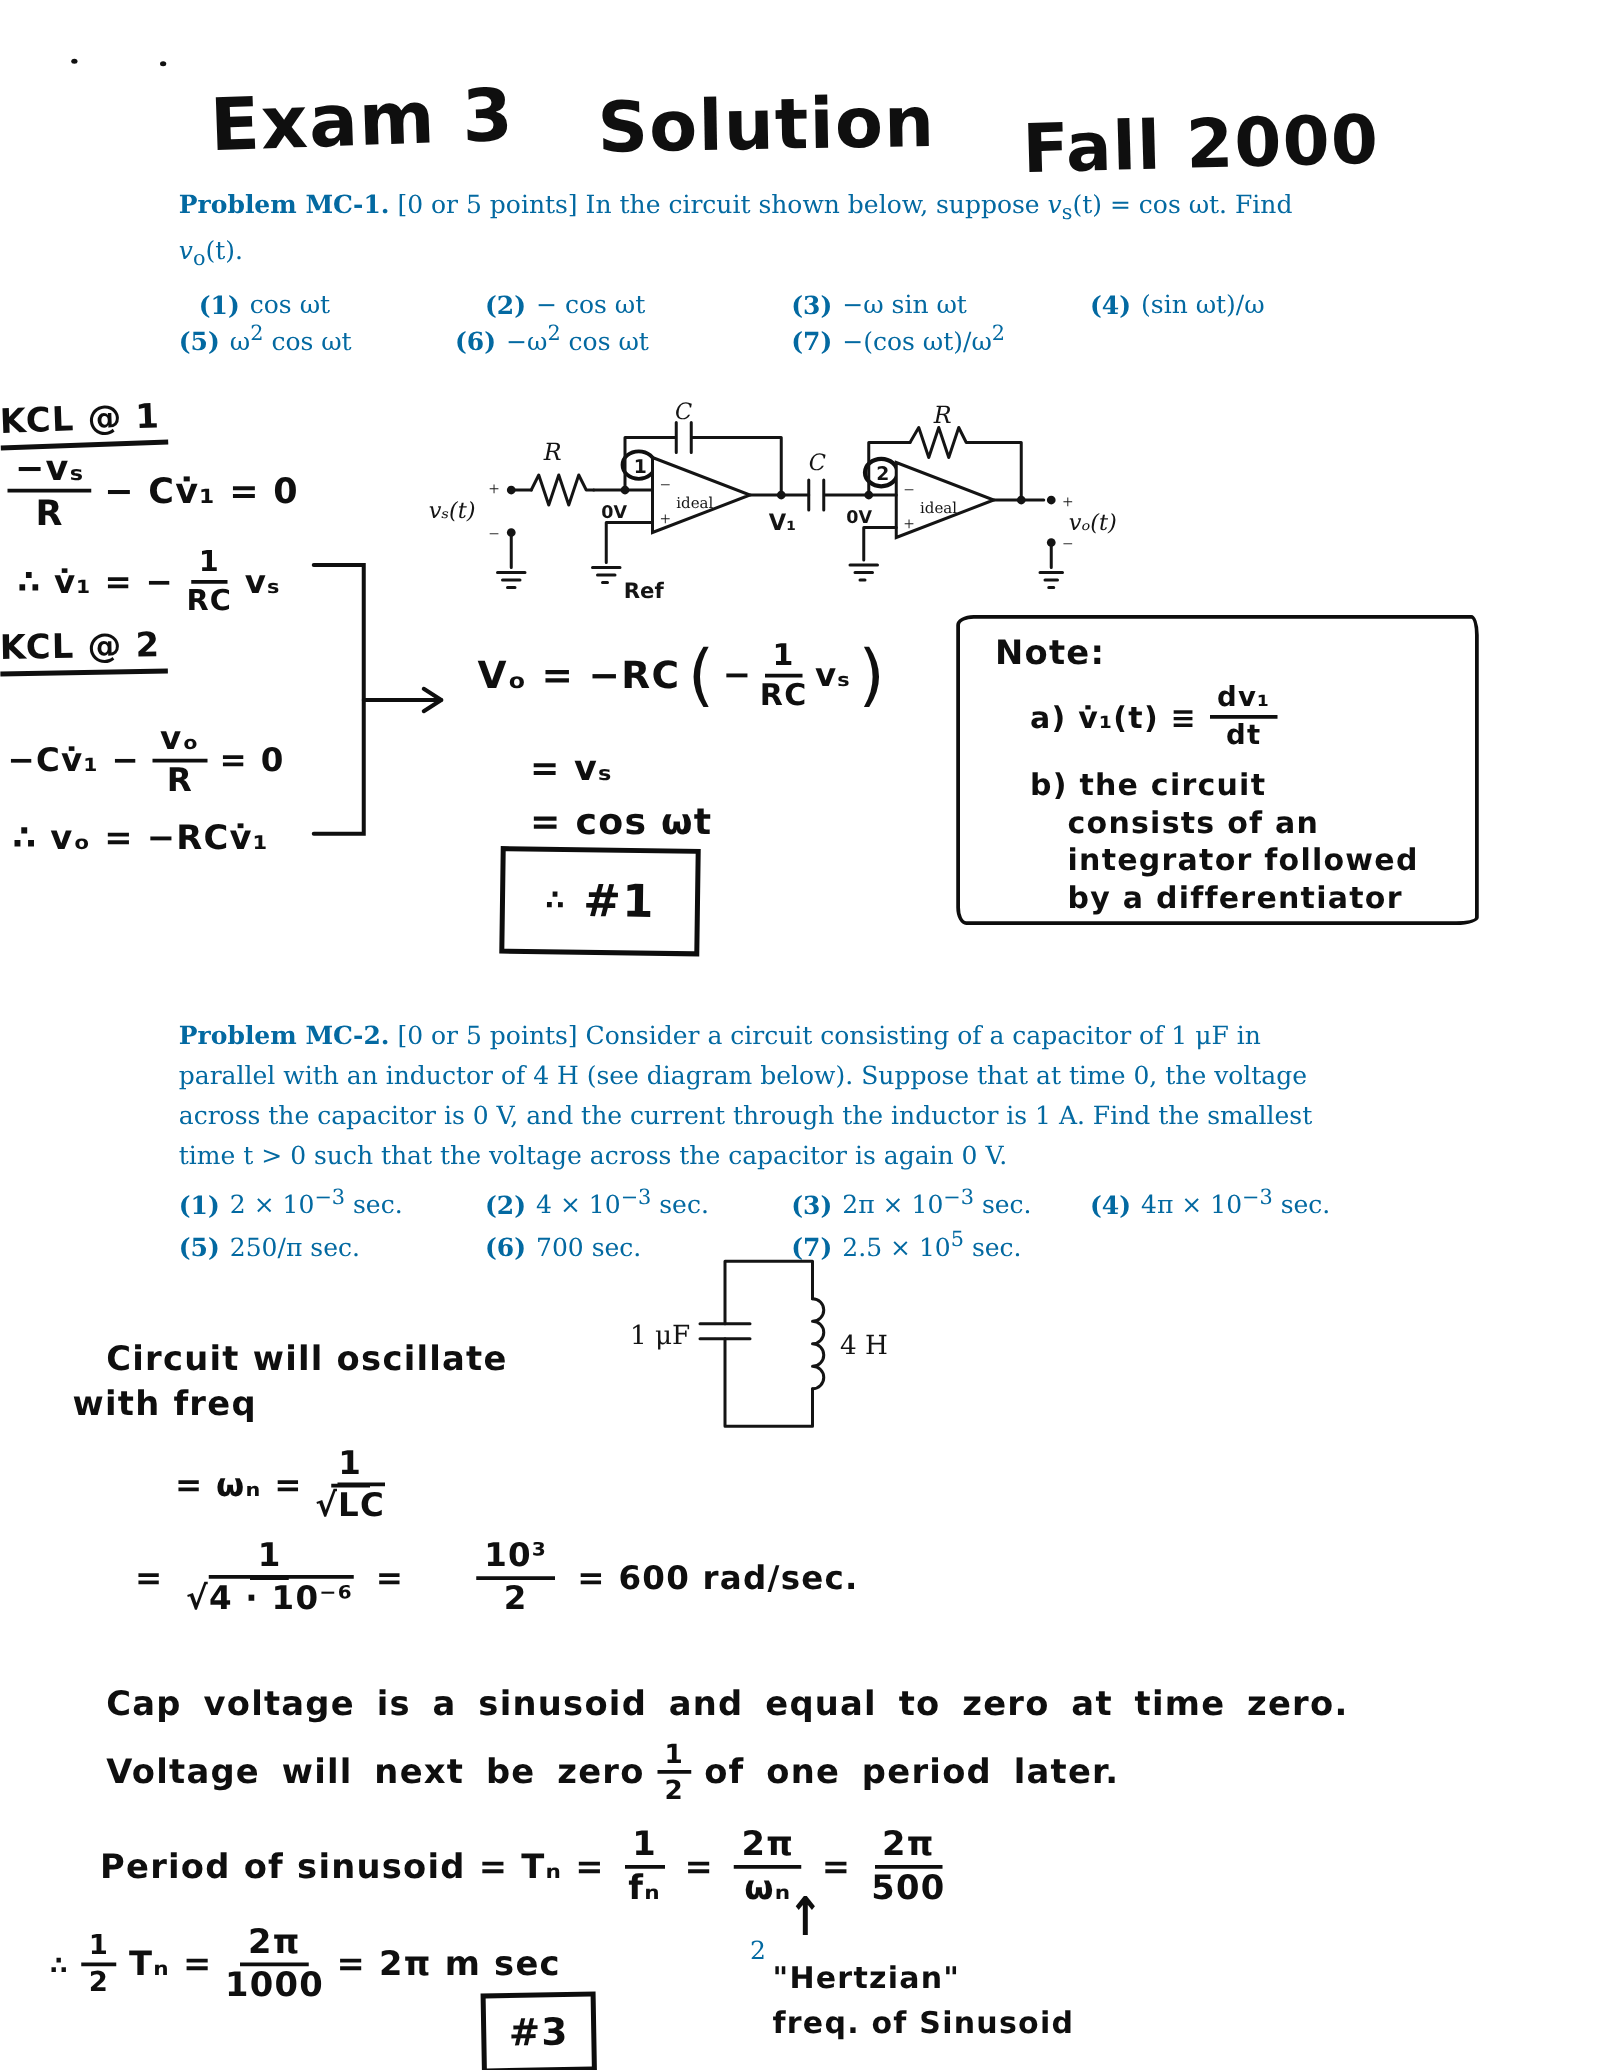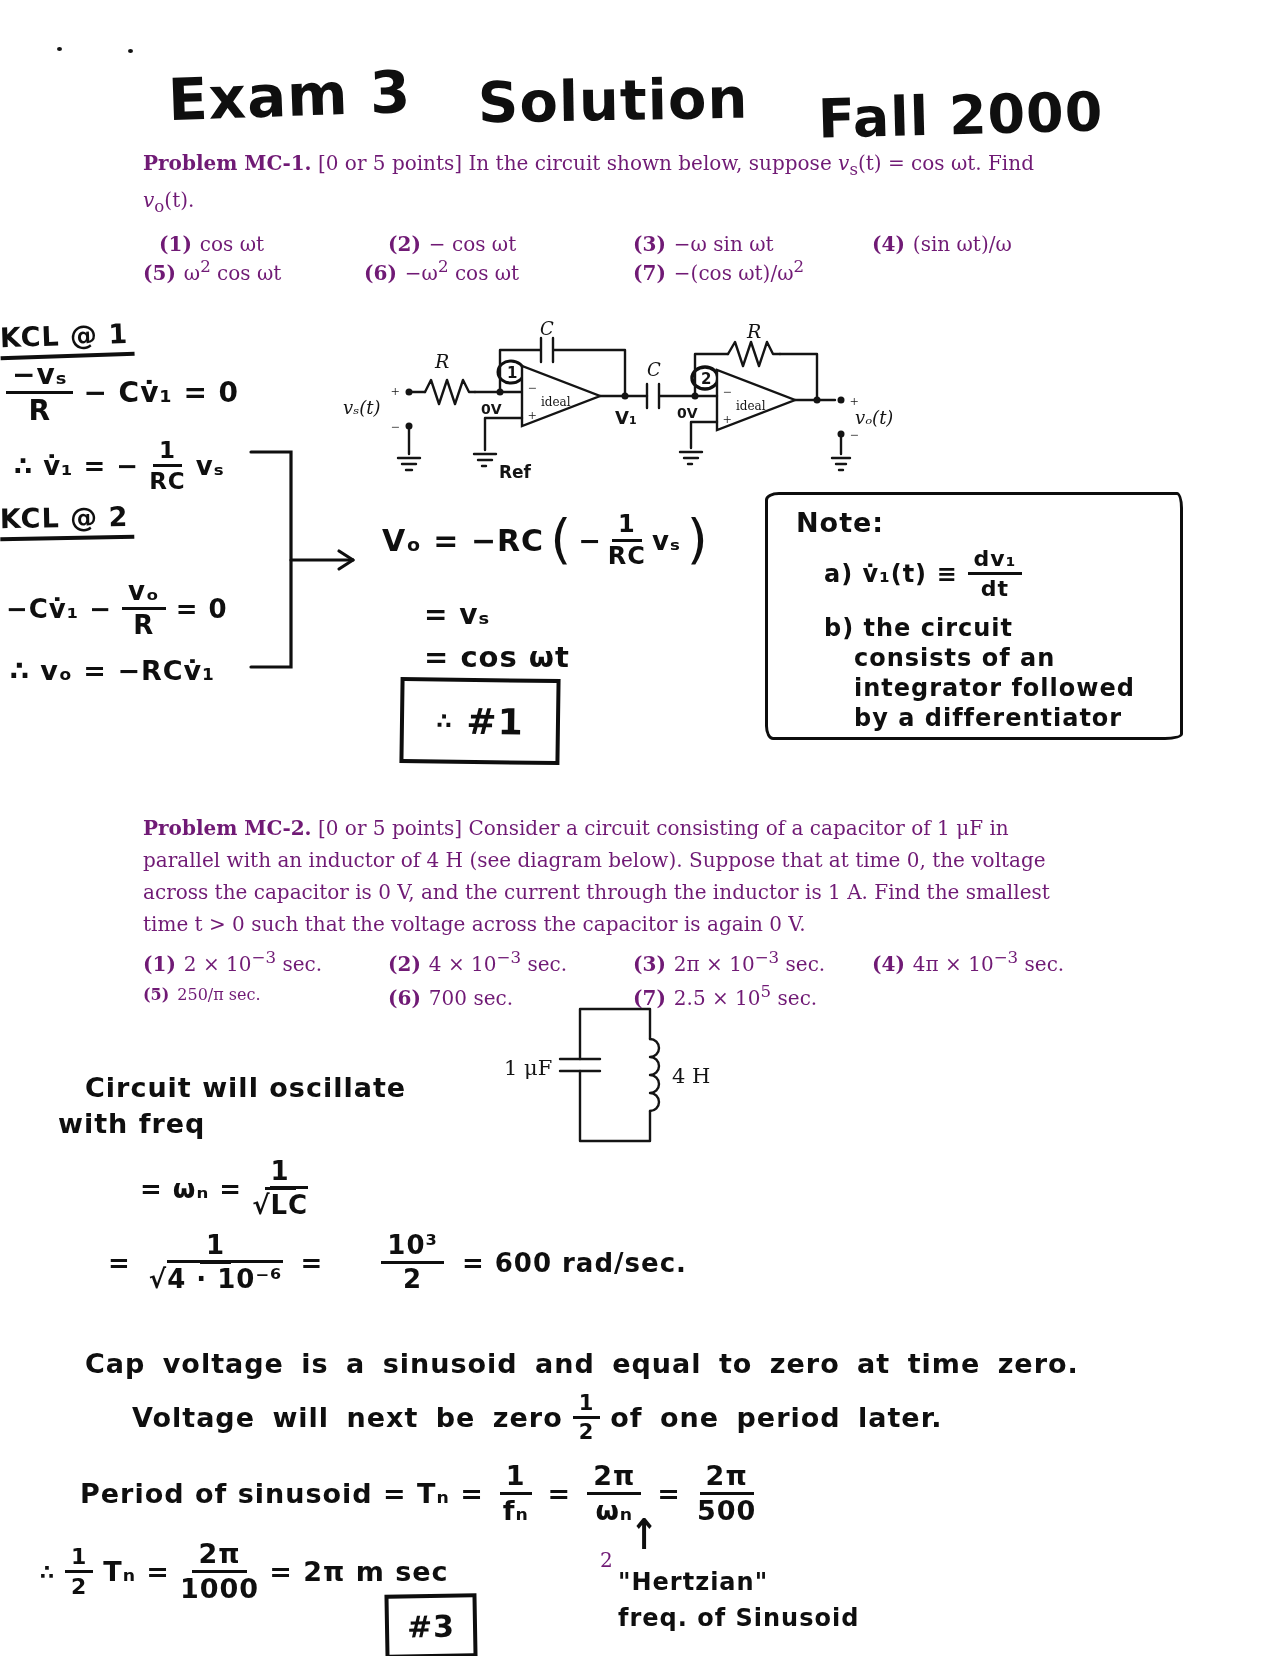--- a/index.html
+++ b/index.html
@@ -1,21 +1,21 @@
 <!DOCTYPE html>
 <html><head>
 <meta charset="utf-8">
 <style>
   html,body { margin:0; padding:0; background:#e8e8e8; }
   #page {
     position:relative; width:1280px; height:1656px; margin:0 auto;
     background:#ffffff; overflow:hidden; color:#101010;
   }
   .abs { position:absolute; }
-  .typed { font-family:"DejaVu Serif","Liberation Serif",serif; color:#701a75; }
+  .typed { font-family:"DejaVu Serif","Liberation Serif",serif; color:#0369a1; }
   .hand { font-family:"DejaVu Sans","Liberation Sans",sans-serif; font-weight:700; color:#0f0f0f; letter-spacing:1px; }
   .opt b { margin-right:8px; }
   .eqrow { display:flex; align-items:center; gap:10px; }
   .frac { display:inline-flex; flex-direction:column; align-items:center; text-align:center; vertical-align:middle; line-height:1.05; }
   .frac .fn { border-bottom:3px solid #0f0f0f; padding:0 6px 2px; }
   .frac .fd { padding-top:2px; }
   .radicand { border-top:3px solid #0f0f0f; padding-top:1px; }
   .underl { display:inline-block; border-bottom:4px solid #0f0f0f; padding:0 6px 3px 0; }
   .ansbox {
     border:4px solid #0d0d0d; display:flex; align-items:center; justify-content:center; gap:14px;
@@ -194,21 +194,21 @@
     <div><b>Problem MC-2.</b><span> [0 or 5 points] Consider a circuit consisting of a capacitor of 1 μF in</span></div>
     <div>parallel with an inductor of 4 H (see diagram below). Suppose that at time 0, the voltage</div>
     <div>across the capacitor is 0 V, and the current through the inductor is 1 A. Find the smallest</div>
     <div>time t &gt; 0 such that the voltage across the capacitor is again 0 V.</div>
   </div>
 
   <div class="abs typed opt" style="left:143px; top:948px; font-size:20px;"><b>(1)</b><span>2 × 10</span><sup>−3</sup><span> sec.</span></div>
   <div class="abs typed opt" style="left:388px; top:948px; font-size:20px;"><b>(2)</b><span>4 × 10</span><sup>−3</sup><span> sec.</span></div>
   <div class="abs typed opt" style="left:633px; top:948px; font-size:20px;"><b>(3)</b><span>2π × 10</span><sup>−3</sup><span> sec.</span></div>
   <div class="abs typed opt" style="left:872px; top:948px; font-size:20px;"><b>(4)</b><span>4π × 10</span><sup>−3</sup><span> sec.</span></div>
-  <div class="abs typed opt" style="left:143px; top:982px; font-size:16px;"><b>(5)</b><span>250/π sec.</span><sup></sup><span></span></div>
+  <div class="abs typed opt" style="left:143px; top:982px; font-size:20px;"><b>(5)</b><span>250/π sec.</span><sup></sup><span></span></div>
   <div class="abs typed opt" style="left:388px; top:982px; font-size:20px;"><b>(6)</b><span>700 sec.</span><sup></sup><span></span></div>
   <div class="abs typed opt" style="left:633px; top:982px; font-size:20px;"><b>(7)</b><span>2.5 × 10</span><sup>5</sup><span> sec.</span></div>
 
   <svg class="abs" style="left:488px; top:995px;" width="250" height="160" viewBox="0 0 250 160">
     <path class="wire" d="M92,14 H162 M92,14 V64 M92,76 V146 M92,146 H162 M162,14 V44 M162,116 V146"></path>
     <path class="wire" d="M72,64 H112 M72,76 H112"></path>
     <path class="wire" d="M162,44 a9,9 0 0 1 0,18 a9,9 0 0 1 0,18 a9,9 0 0 1 0,18 a9,9 0 0 1 0,18"></path>
     <text x="16" y="80" font-size="21" font-family="DejaVu Serif, serif">1 μF</text>
     <text x="184" y="88" font-size="21" font-family="DejaVu Serif, serif">4 H</text>
   </svg>
@@ -232,21 +232,21 @@
     </span>
     <span>=</span>
     <span class="frac" style="margin-left:40px;">
         <span class="fn">10³</span>
         <span class="fd">2</span>
       </span>
     <span>=  600 rad/sec.</span>
   </div>
 
   <div class="abs hand" style="left:85px; top:1348px; font-size:27px; word-spacing:7px;">Cap voltage is a sinusoid and equal to zero at time zero.</div>
-  <div class="abs hand eqrow" style="left:85px; top:1392px; font-size:27px; word-spacing:7px;margin-left:47px;">
+  <div class="abs hand eqrow" style="left:85px; top:1392px; font-size:27px; word-spacing:7px;">
     <span>Voltage will next be zero</span>
     <span class="frac" style="font-size:21px;">
         <span class="fn">1</span>
         <span class="fd">2</span>
       </span>
     <span>of one period later.</span>
   </div>
 
   <div class="abs hand eqrow" style="left:80px; top:1462px; font-size:27px; gap:16px;">
     <span>Period of sinusoid  =  Tₙ =</span>

